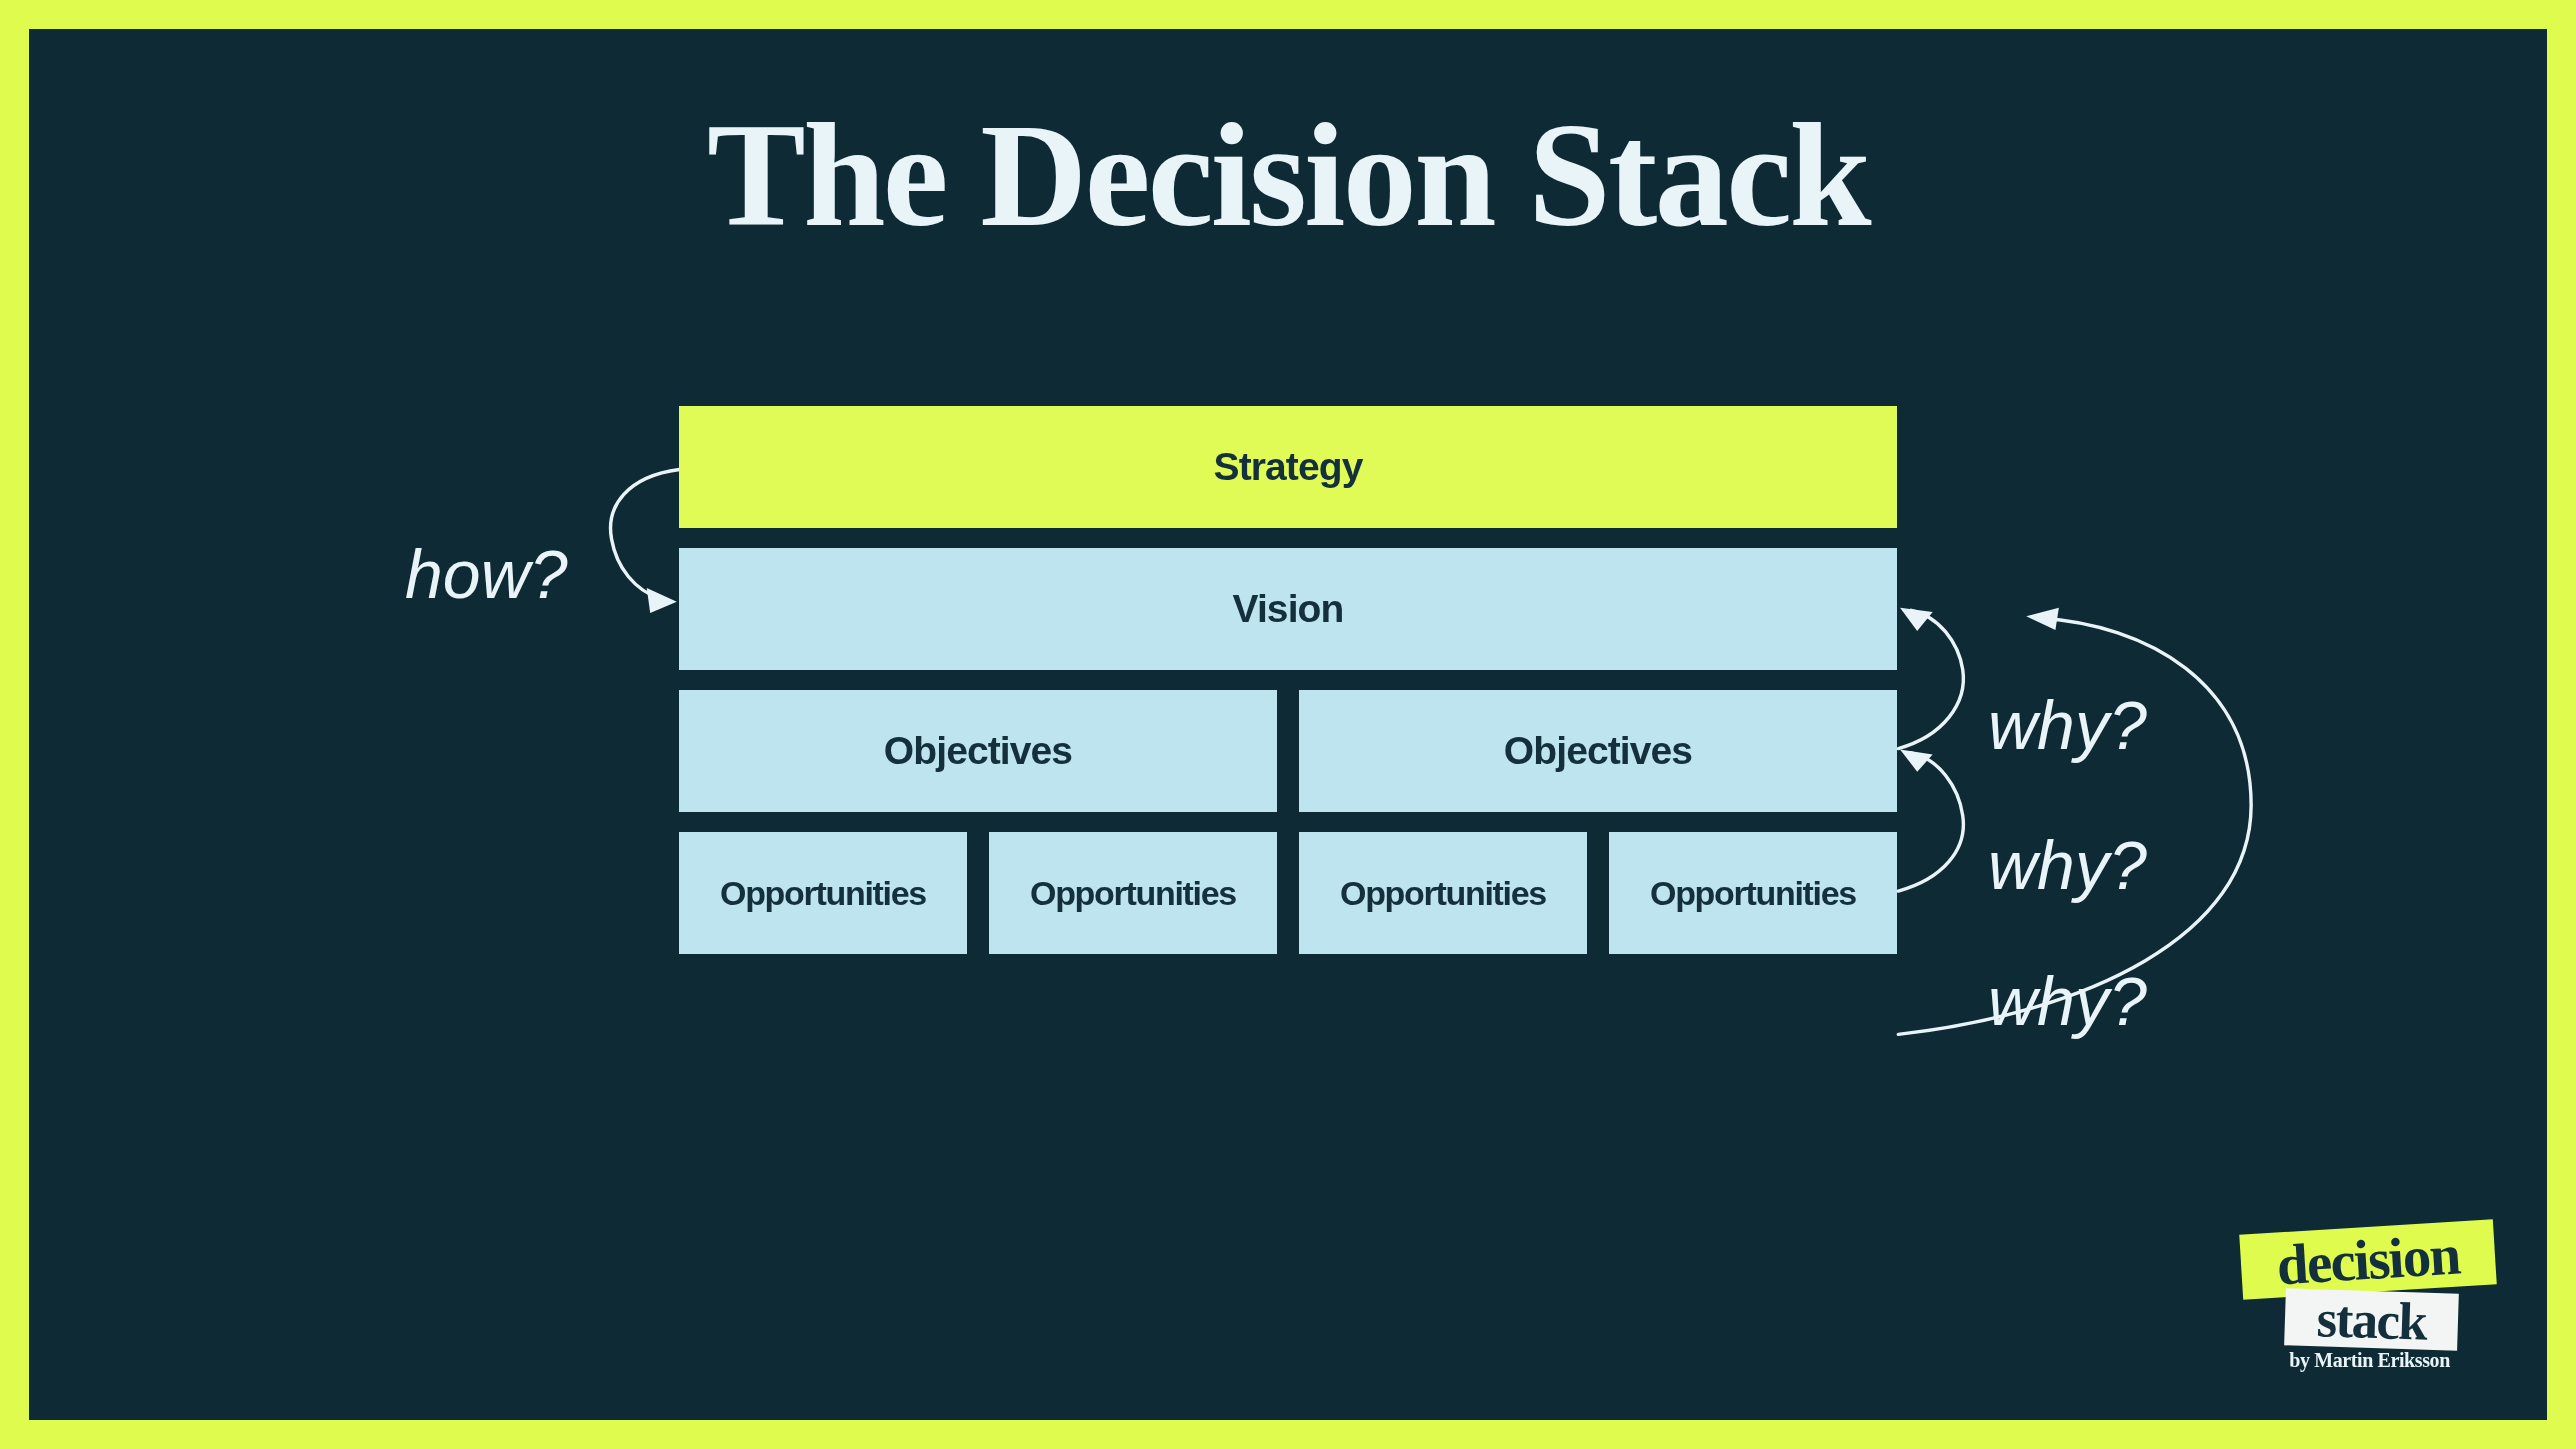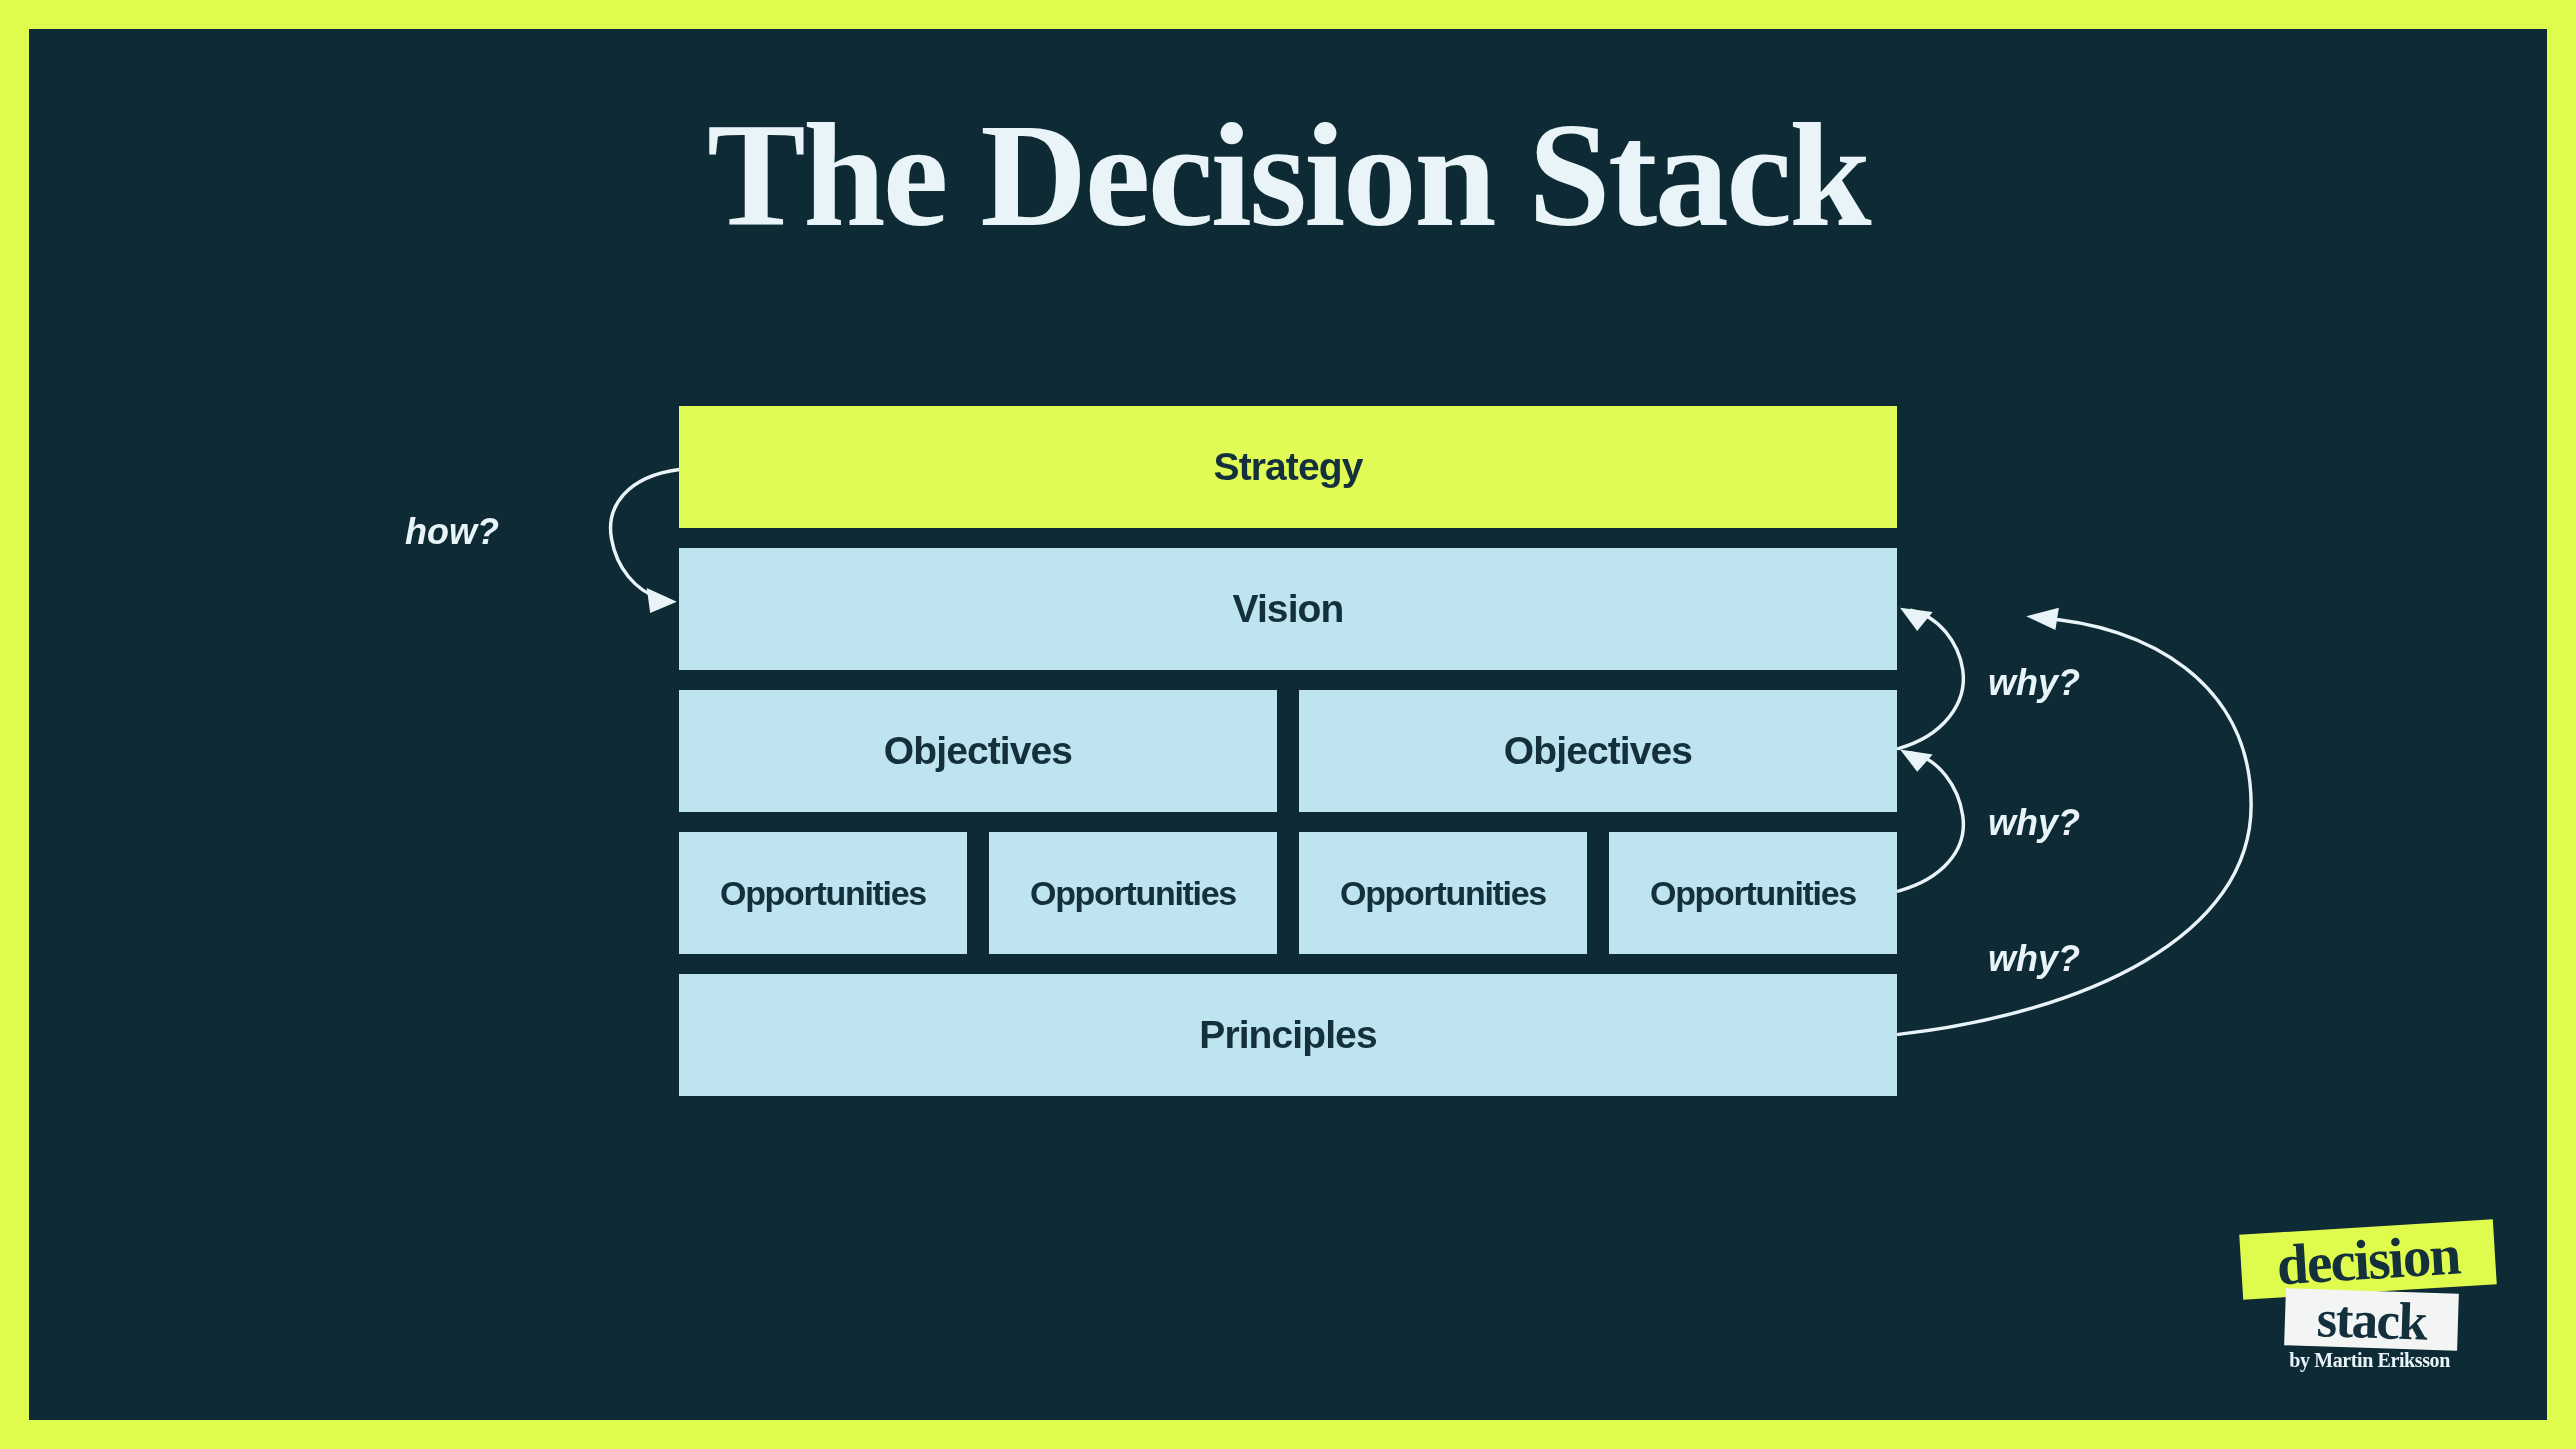--- a/index.html
+++ b/index.html
@@ -34,23 +34,23 @@
     background:var(--box);flex:1;
     display:flex;align-items:center;justify-content:center;
     font-family:"Liberation Sans",sans-serif;font-weight:700;
     font-size:39px;letter-spacing:-0.9px;color:var(--box-text);
   }
   .box.highlight{background:var(--highlight);}
   .box.opp{font-size:34px;letter-spacing:-1.3px;}
   .hand{
     position:absolute;
     font-family:cursive, sans-serif;
-    font-style:italic;font-weight:700;
-    font-size:36px;line-height:1.1;
-    color:var(--light-text);white-space:nowrap;
+    font-style:italic;font-weight:400;
+    font-size:68px;line-height:1.1;
+    color:var(--light-text);white-space:nowrap;margin-top:25px;
   }
   .how{left:376px;top:483px;}   
   .why1{left:1959px;top:634px;}
   .why2{left:1959px;top:774px;}
   .why3{left:1959px;top:910px;}
   .logo{position:absolute;left:2203px;top:1195px;width:266px;height:189px;
         font-family:"Liberation Serif",serif;font-weight:700;}
   .logo-top{
     position:absolute;left:9.4px;top:3.4px;width:254px;height:65px;
     background:var(--frame);transform:rotate(-3.5deg);
@@ -131,25 +131,20 @@
         <div class="box opp">
           <span>Opportunities</span>
         </div>
         <div class="box opp">
           <span>Opportunities</span>
         </div>
         <div class="box opp">
           <span>Opportunities</span>
         </div>
       </div>
-      <div class="row">
-        <div class="box">
-          <span>Principles</span>
-        </div>
-      </div>
     </div>
 
     <div class="logo">
       <div class="logo-top">
         <span>decision</span>
       </div>
       <div class="logo-bottom">
         <span>stack</span>
       </div>
       <div class="logo-byline">by Martin Eriksson</div>

